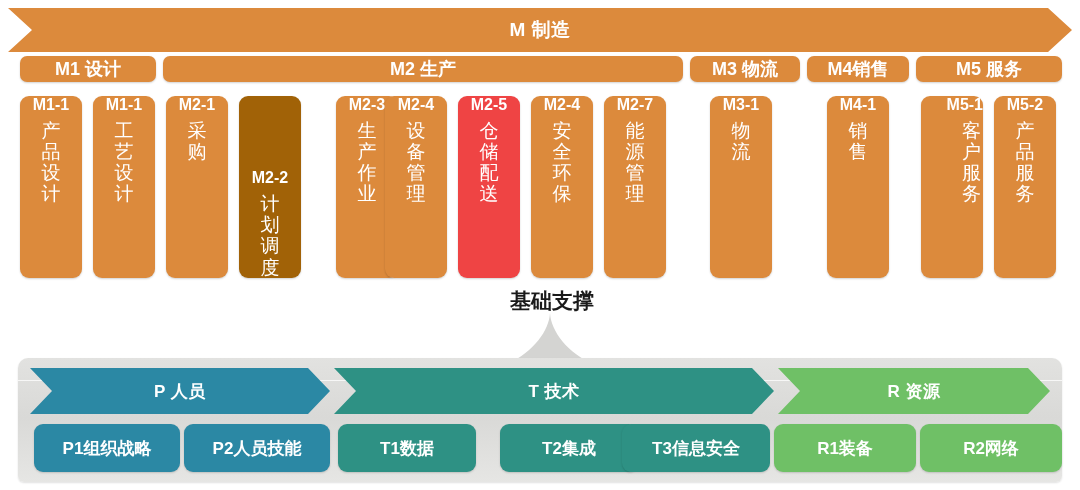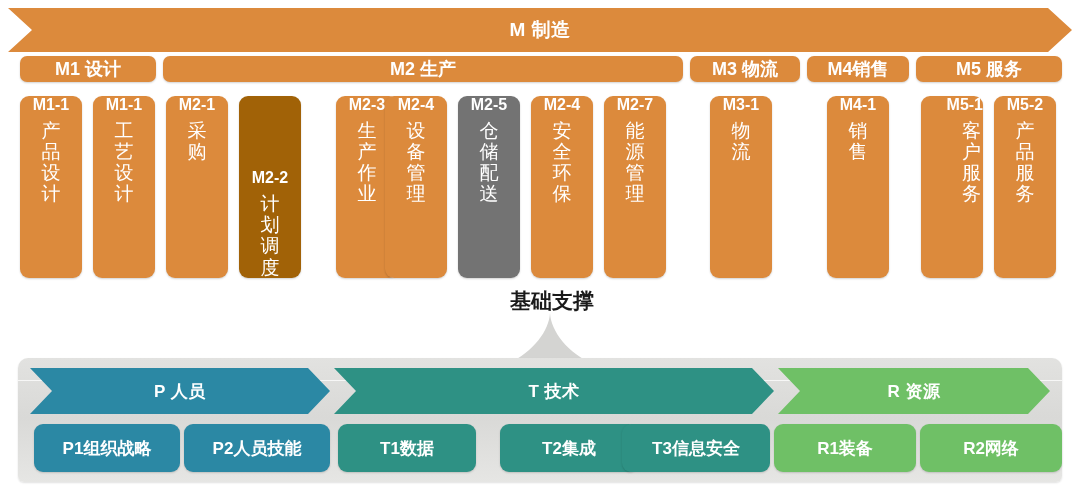--- a/index.html
+++ b/index.html
@@ -138,21 +138,21 @@
         <div class="name">计划调度</div>
       </div>
       <div class="leaf" style="left: 312px; width: 62px; background: rgb(220, 138, 60); margin-left: 24px;">
         <div class="code">M2-3</div>
         <div class="name">生产作业</div>
       </div>
       <div class="leaf" style="left: 385px; width: 62px; background: rgb(220, 138, 60);">
         <div class="code">M2-4</div>
         <div class="name">设备管理</div>
       </div>
-      <div class="leaf" style="left: 458px; width: 62px; background: #737373;">
+      <div class="leaf" style="left: 458px; width: 62px; background: #ef4444;">
         <div class="code">M2-5</div>
         <div class="name">仓储配送</div>
       </div>
       <div class="leaf" style="left: 531px; width: 62px; background: rgb(220, 138, 60);">
         <div class="code">M2-4</div>
         <div class="name">安全环保</div>
       </div>
       <div class="leaf" style="left: 604px; width: 62px; background: rgb(220, 138, 60);">
         <div class="code">M2-7</div>
         <div class="name">能源管理</div>

